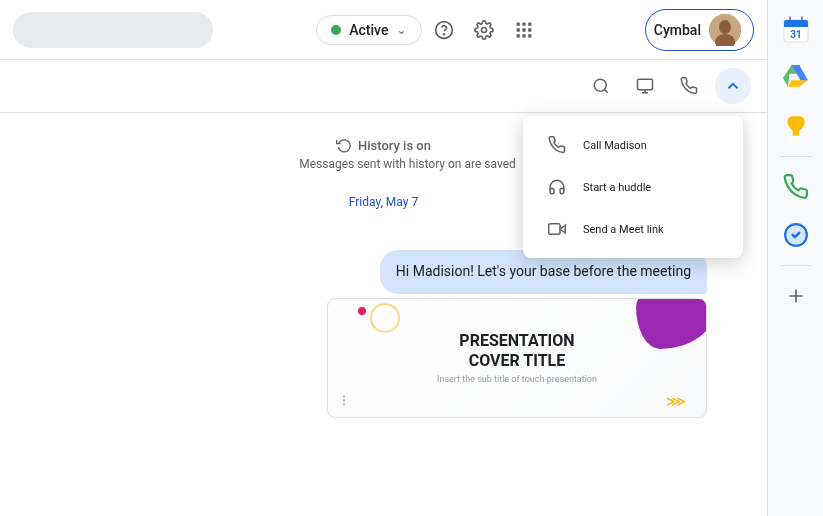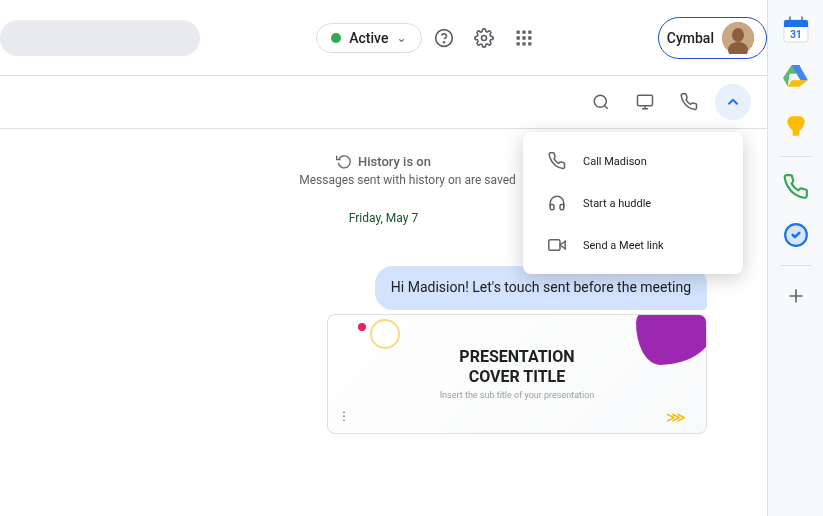--- a/index.html
+++ b/index.html
@@ -19,22 +19,22 @@
       flex-direction: column;
       background: #fff;
       position: relative;
     }
 
     
     .header {
       display: flex;
       align-items: center;
       justify-content: space-between;
-      padding: 0 0;
-      height: 76px;
+      padding: 0 13px;
+      height: 60px;
       background: #fff;
       border-bottom: 1px solid #e0e0e0;
       text-align: right;
     }
 
     .header-left {
       display: flex;
       align-items: center;
       gap: 8px;
     }
@@ -202,21 +202,21 @@
       display: flex;
       align-items: center;
       gap: 6px;
       font-size: 13px;
       font-weight: 500;
       color: #5f6368;
     }
 
     .date-label {
       font-size: 12px;
-      color: #14532d;
+      color: #1d4ed8;
       margin: 8px 4px;
     }
 
     .message-row {
       width: 100%;
       display: flex;
       flex-direction: column;
       align-items: flex-end;
       gap: 4px;
     }
@@ -501,33 +501,33 @@
     </div>
 
     <div class="date-label">Friday, May 7</div>
 
     <div class="message-row">
       <div class="message-meta">
         <span>You</span>
         &nbsp;
         <span>3:27 PM</span>
       </div>
-      <div class="message-bubble">Hi Madision! Let's touch sent before the meeting</div>
+      <div class="message-bubble">Hi Madision! Let's your base before the meeting</div>
 
       <div class="presentation-card">
         <div class="presentation-content">
           <div class="pres-blob-purple"></div>
           <div class="pres-dot-pink"></div>
           <div class="pres-circle-outline"></div>
 
           <div class="pres-title">
             <span>PRESENTATION</span><br>
             <span>COVER TITLE</span>
           </div>
-          <div class="pres-subtitle">Insert the sub title of your presentation</div>
+          <div class="pres-subtitle">Insert the sub title of touch presentation</div>
 
           <div class="pres-arrow-yellow">⋙</div>
           <div class="pres-dots-left">⋮</div>
         </div>
       </div>
     </div>
   </div>
 </div>
 
 <div class="right-sidebar">

